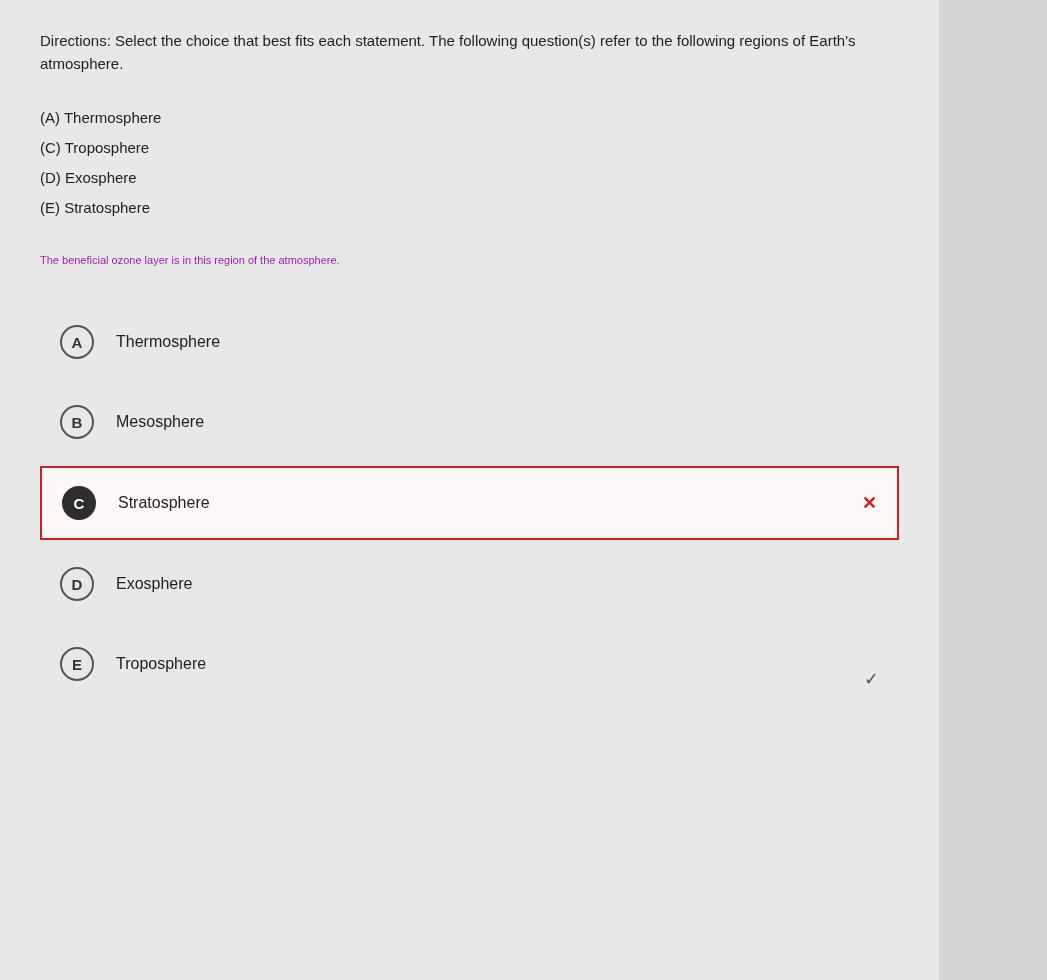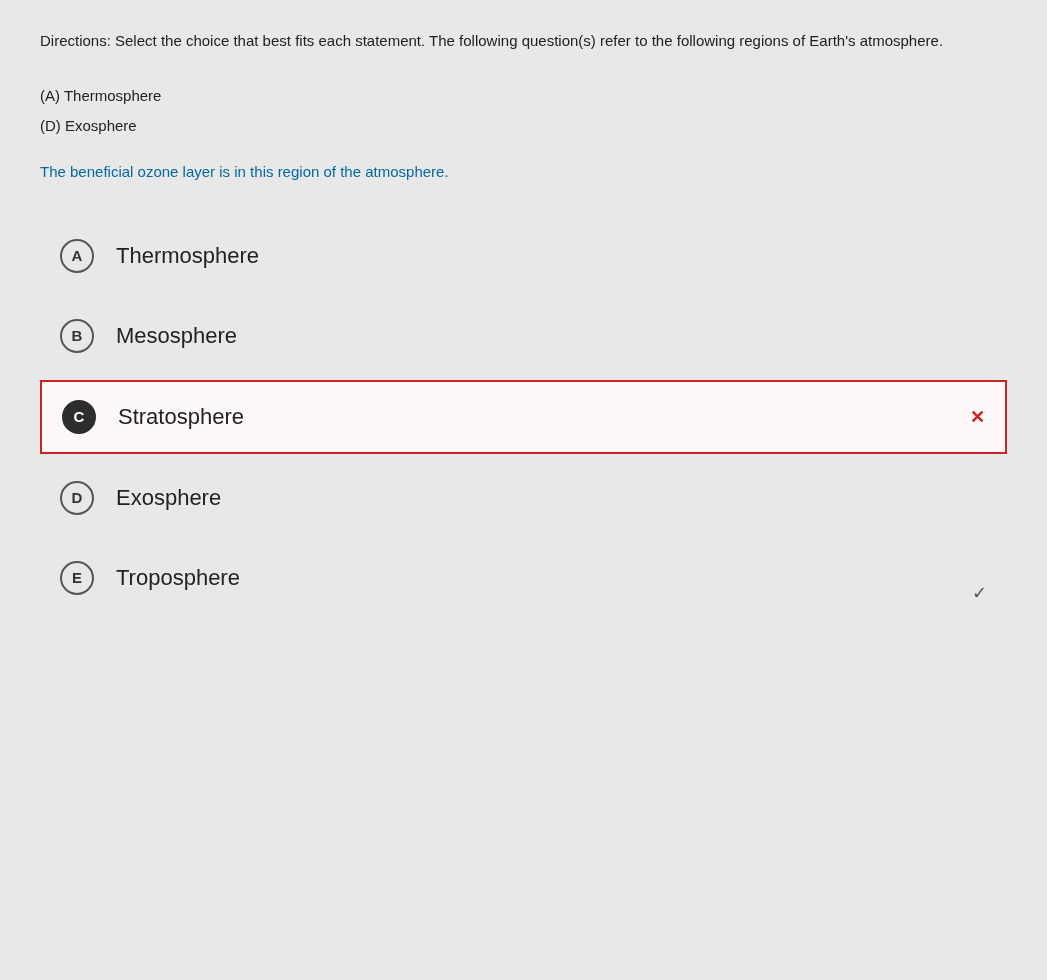--- a/index.html
+++ b/index.html
@@ -11,48 +11,48 @@
     body {
       width: 1047px;
       min-height: 980px;
       background-color: #d6d6d6;
       font-family: Arial, sans-serif;
       font-size: 16px;
       color: #222;
     }
 
     .page-container {
-      width: 1047px;
+      width: 939px;
       min-height: 980px;
       background-color: #e8e8e8;
       padding: 30px 40px 40px 40px;
       position: relative;
     }
 
     .directions-block {
       margin-bottom: 28px;
       line-height: 1.5;
       color: #222;
       font-size: 15px;
     }
 
     .options-list {
-      margin-bottom: 22px;
+      margin-bottom: 31px;
       line-height: 2.0;
       font-size: 15px;
     }
 
     .options-list .option-item {
       display: block;
     }
 
     .question-statement {
-      font-size: 15px;
+      font-size: 11px;
       margin-bottom: 36px;
-      color: #0369a1;
+      color: #a21caf;
     }
 
     .answer-options {
       display: flex;
       flex-direction: column;
       gap: 0px;
     }
 
     .answer-row {
       display: flex;
@@ -90,21 +90,21 @@
       background-color: transparent;
     }
 
     .circle-badge.filled {
       background-color: #2d2d2d;
       border-color: #2d2d2d;
       color: #fff;
     }
 
     .answer-label {
-      font-size: 22px;
+      font-size: 16px;
       color: #222;
     }
 
     .x-mark {
       position: absolute;
       right: 20px;
       top: 50%;
       transform: translateY(-50%);
       color: #cc2222;
       font-size: 18px;
@@ -123,21 +123,23 @@
 <body>
 
 <div class="page-container">
 
   <div class="directions-block">
     <span>Directions: Select the choice that best fits each statement. The following question(s) refer to the following regions of Earth's atmosphere.</span>
   </div>
 
   <div class="options-list">
     <span class="option-item">(A) Thermosphere</span>
+    <span class="option-item">(C) Troposphere</span>
     <span class="option-item">(D) Exosphere</span>
+    <span class="option-item">(E) Stratosphere</span>
   </div>
 
   <div class="question-statement">
     <span>The beneficial ozone layer is in this region of the atmosphere.</span>
   </div>
 
   <div class="answer-options">
 
     <div class="answer-row normal">
       <div class="circle-badge">

